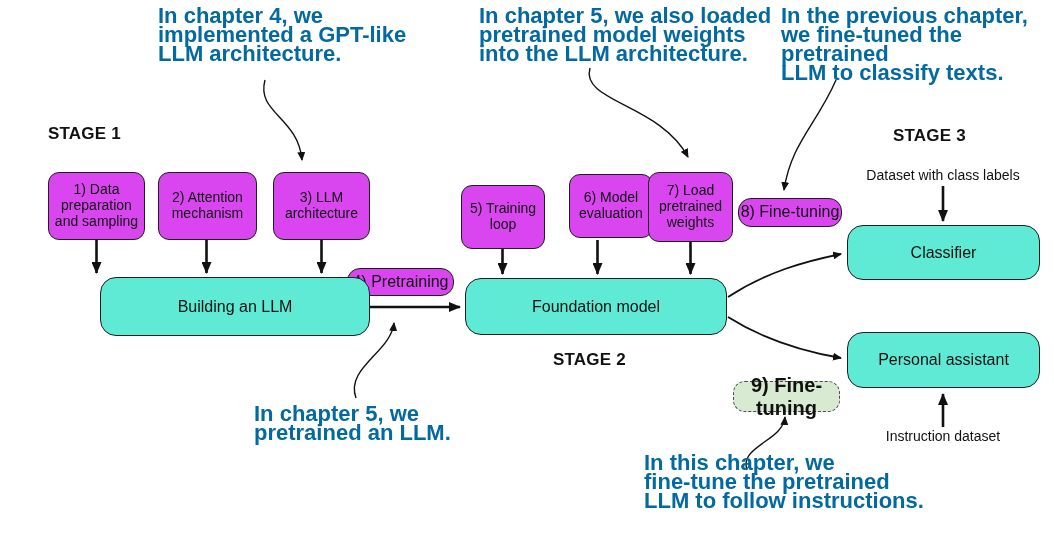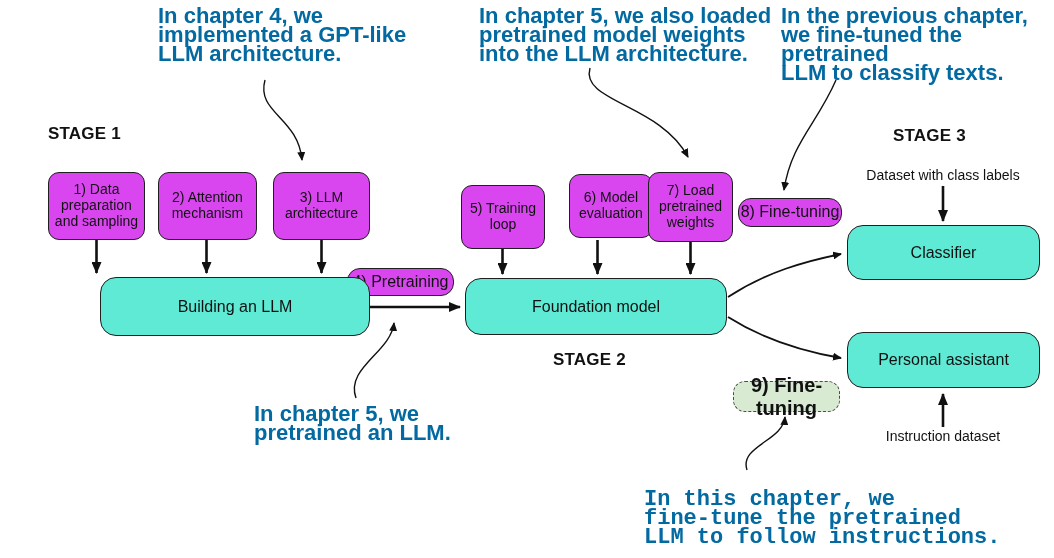--- a/index.html
+++ b/index.html
@@ -100,20 +100,20 @@
 implemented a GPT-like
 LLM architecture.</div>
   <div class="abs annotation" style="left:479px;top:6px;">In chapter 5, we also loaded
 pretrained model weights
 into the LLM architecture.</div>
   <div class="abs annotation" style="left:781px;top:6px;">In the previous chapter,
 we fine-tuned the pretrained
 LLM to classify texts.</div>
   <div class="abs annotation" style="left:254px;top:404px;">In chapter 5, we
 pretrained an LLM.</div>
-  <div class="abs annotation" style="left:644px;top:490px;font-family:Liberation Mono, monospace;">In this chapter, we
+  <div class="abs annotation" style="left:644px;top:453px;">In this chapter, we
 fine-tune the pretrained
 LLM to follow instructions.</div>
 
   <div class="abs small-label" style="left:859px;top:167px;width:168px;">Dataset with class labels</div>
   <div class="abs small-label" style="left:880px;top:428px;width:126px;">Instruction dataset</div>
 
 </div>
 
 </body></html>

